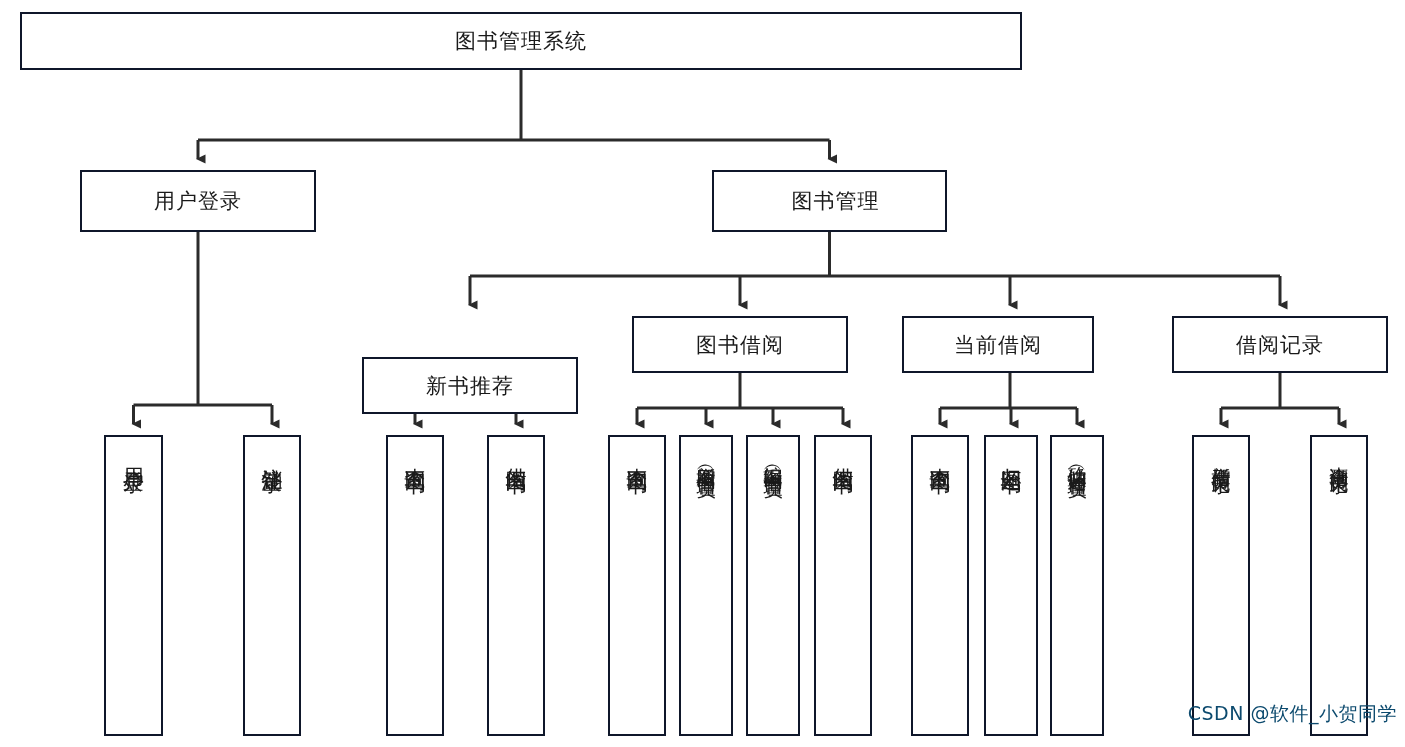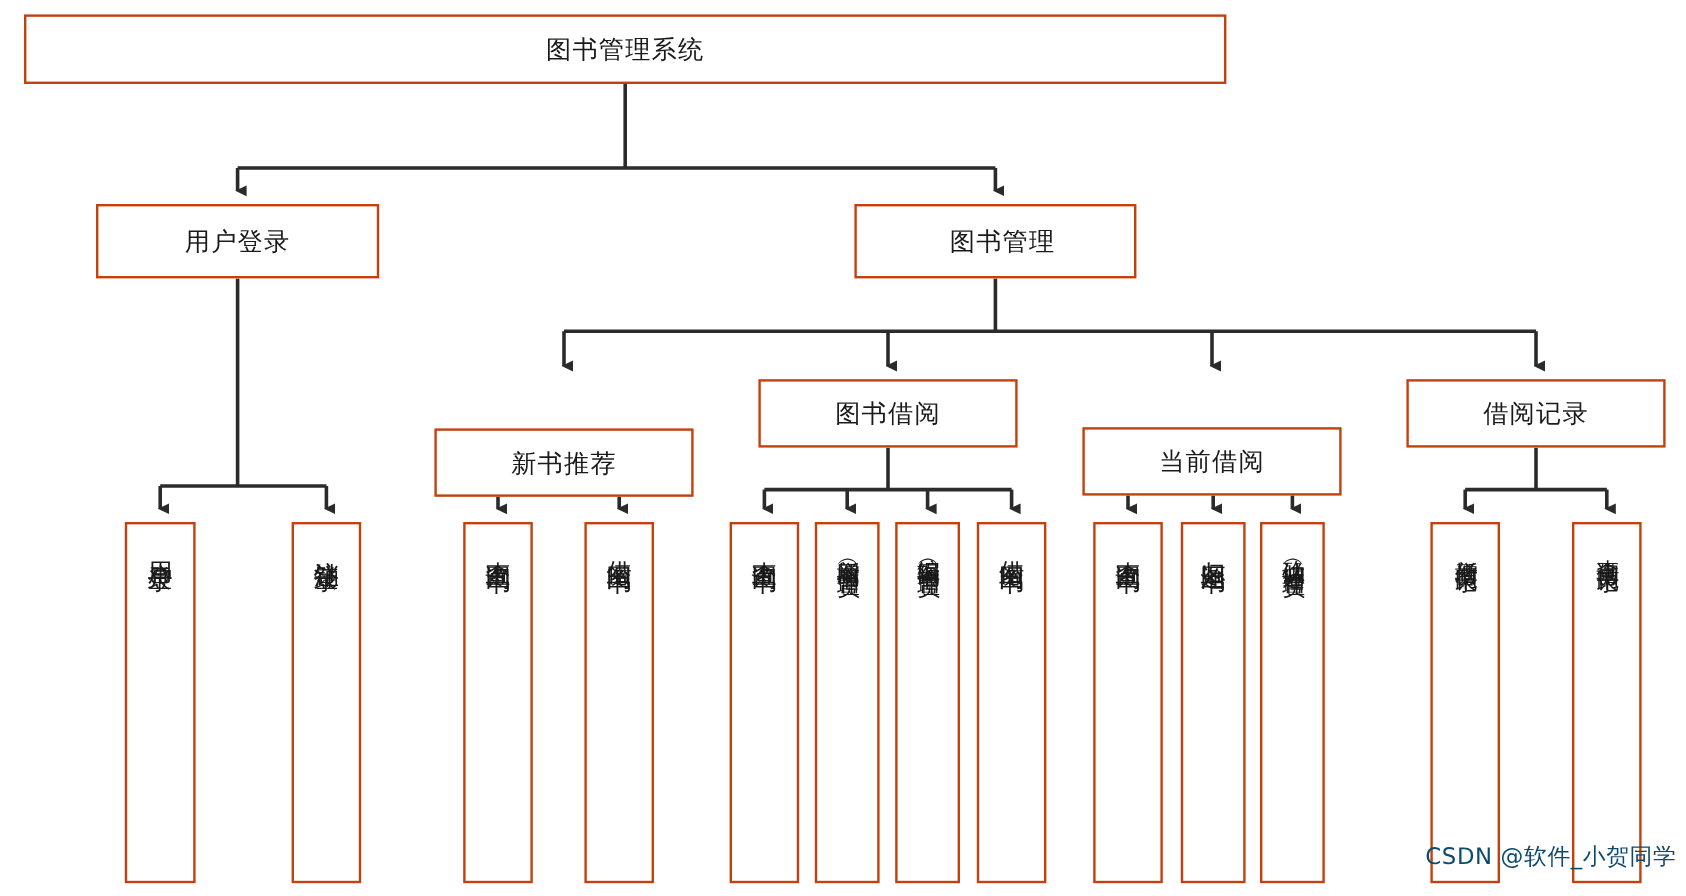--- a/index.html
+++ b/index.html
@@ -10,21 +10,21 @@
     overflow:hidden;
     position:relative;
   }
   #canvas{position:absolute;inset:0;width:1405px;height:747px;}
   svg.edges{position:absolute;left:0;top:0;width:1405px;height:747px;pointer-events:none;}
 
   .node{
     position:absolute;
     box-sizing:border-box;
     background:#ffffff;
-    border:2px solid #c2410c;
+    border:2px solid #0f172a;
     display:flex;
     align-items:center;
     justify-content:center;
     color:#1a1a1a;
   }
   .node.h{
     font-size:21px;
     letter-spacing:1px;
   }
   .node.v{
@@ -110,21 +110,21 @@
         <span>图书管理</span>
       </div>
     </div>
   <div id="level3-container">
       <div class="node h" style="left: 362px; top: 316px; width: 216px; height: 57px; margin-top: 41px;">
         <span>新书推荐</span>
       </div>
       <div class="node h" style="left: 632px; top: 316px; width: 216px; height: 57px;">
         <span>图书借阅</span>
       </div>
-      <div class="node h" style="left: 902px; top: 316px; width: 216px; height: 57px; margin-top: 40px;">
+      <div class="node h" style="left: 902px; top: 316px; width: 192px; height: 57px;">
         <span>当前借阅</span>
       </div>
       <div class="node h" style="left: 1172px; top: 316px; width: 216px; height: 57px;">
         <span>借阅记录</span>
       </div>
     </div>
   <div id="leaves-container">
       <div class="node v" style="left: 104px; top: 435px; width: 59px; height: 301px;">
         <span class="vtext">用户登录</span>
       </div>

